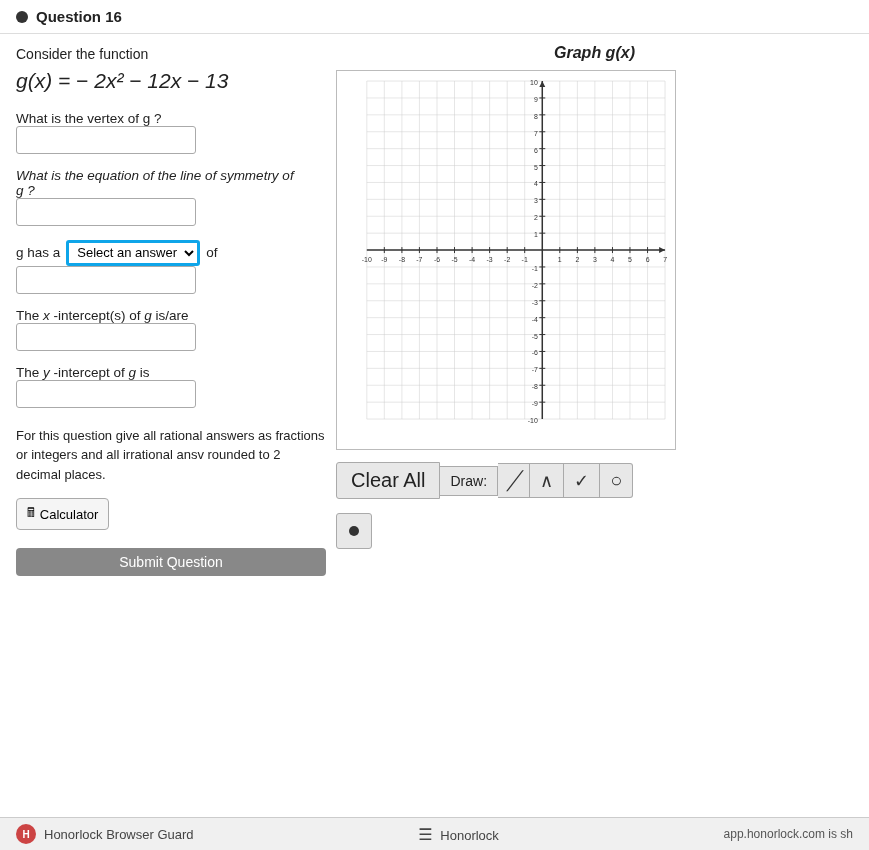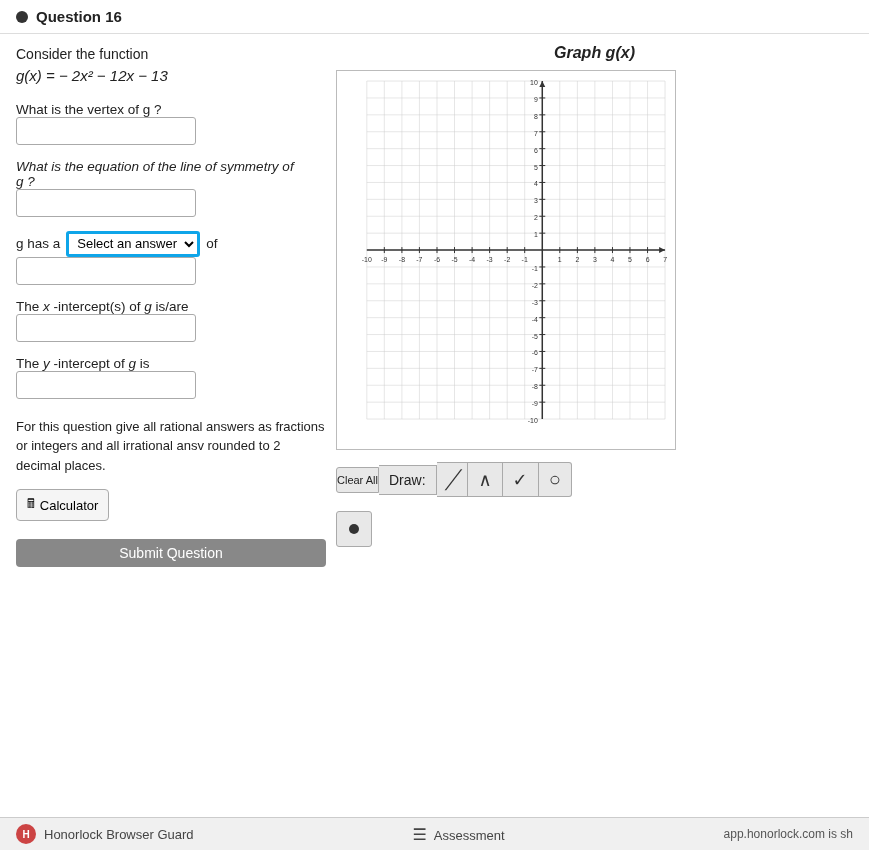--- a/index.html
+++ b/index.html
@@ -55,21 +55,21 @@
       flex-direction: column;
       gap: 14px;
     }
 
     .function-desc {
       font-size: 14px;
       color: #222;
       line-height: 1.5;
     }
     .function-desc .func-equation {
-      font-size: 15px;
+      font-size: 21px;
       font-style: italic;
     }
 
     .field-group {
       display: flex;
       flex-direction: column;
     }
     .field-label {
       font-size: 13.5px;
       color: #222;
@@ -174,22 +174,22 @@
       flex-direction: row;
       align-items: center;
       gap: 0;
       margin-top: 4px;
     }
 
     .clear-all-btn {
       background: #e8e8e8;
       border: 1px solid #aaa;
       border-radius: 3px 0 0 3px;
-      padding: 6px 0;
-      font-size: 11px;
+      padding: 6px 14px;
+      font-size: 20px;
       cursor: pointer;
       color: #222;
     }
 
     .draw-label {
       background: #e8e8e8;
       border: 1px solid #aaa;
       border-left: none;
       padding: 6px 10px;
       font-size: 14px;
@@ -517,18 +517,18 @@
     </div>
   </div>
 
   <div class="bottom-bar">
     <div class="bottom-bar-left">
       <div class="honorlock-icon">H</div>
       <span>Honorlock Browser Guard</span>
     </div>
     <div>
       <span class="menu-icon">☰</span>
-      <span>Assessment</span>
+      <span>Honorlock</span>
     </div>
     <div class="bottom-bar-right">app.honorlock.com is sh</div>
   </div>
 
 </div>
 
 </body></html>

